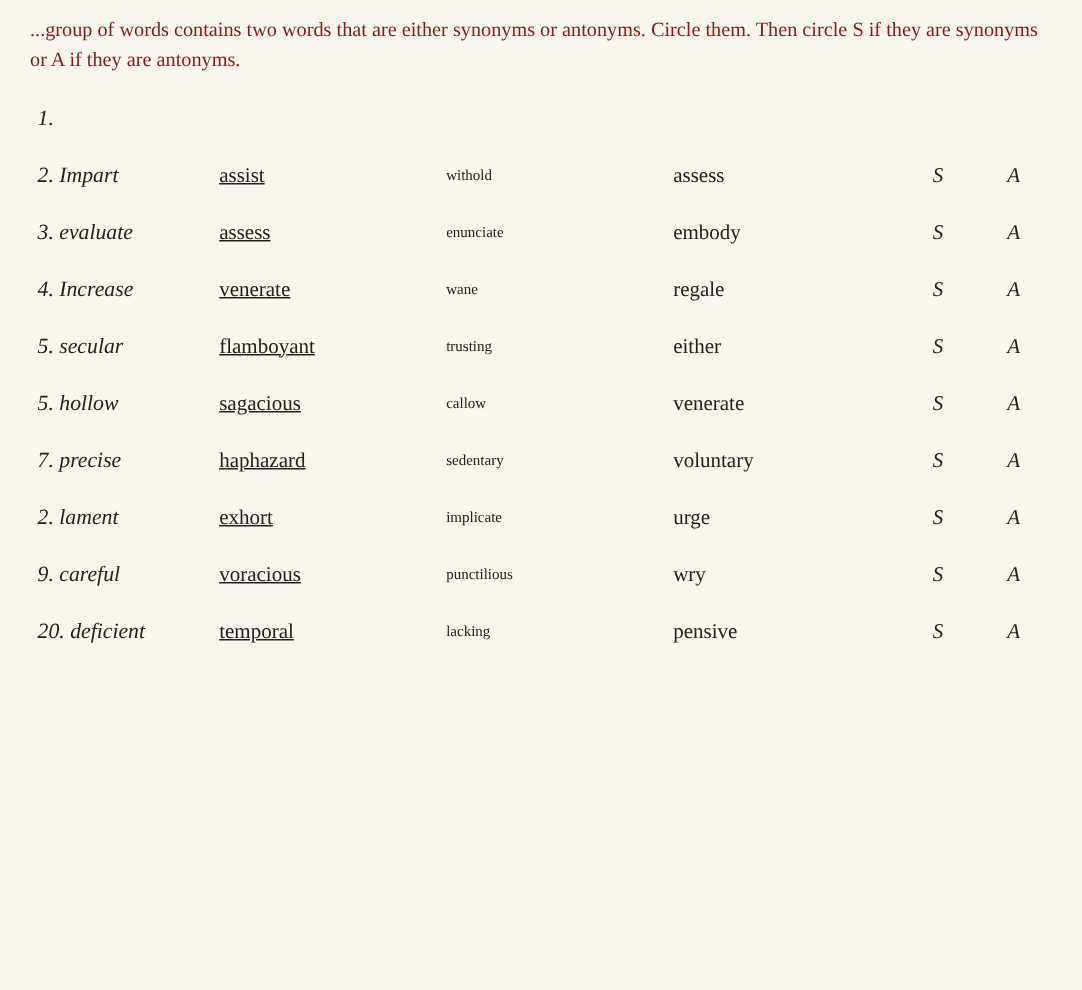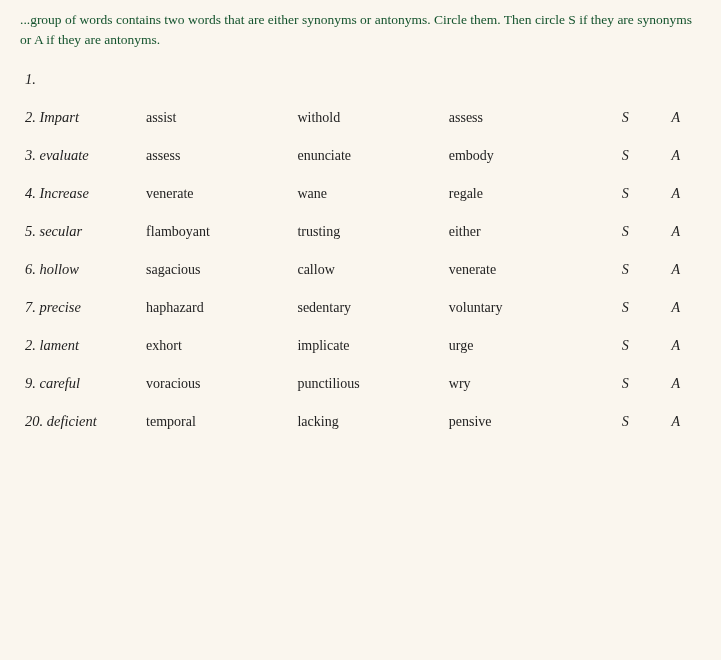--- a/index.html
+++ b/index.html
@@ -16,46 +16,47 @@
       background: #faf6ee;
       width: 721px;
       min-height: 660px;
       padding: 10px 20px 20px 20px;
       position: relative;
     }
     .instructions {
       font-size: 13.5px;
       line-height: 1.5;
       margin-bottom: 10px;
-      color: #14532d;
+      color: #7f1d1d;
     }
     .exercise-table {
       width: 100%;
       border-collapse: collapse;
     }
     .exercise-table tr {
       height: 38px;
       vertical-align: middle;
     }
     .col-num {
       width: 100px;
       font-style: italic;
       font-size: 14.5px;
       padding-left: 5px;
       vertical-align: middle;
     }
     .col-w1 {
       width: 120px;
       vertical-align: middle;
       font-size: 14px;
+      text-decoration: underline;
     }
     .col-w2 {
       width: 120px;
       vertical-align: middle;
-      font-size: 14px;
+      font-size: 10px;
     }
     .col-w3 {
       width: 120px;
       vertical-align: middle;
       font-size: 14px;
     }
     .col-s {
       width: 40px;
       text-align: center;
       vertical-align: middle;
@@ -112,21 +113,21 @@
       </tr>
         <tr>
         <td class="col-num">5. secular</td>
         <td class="col-w1">flamboyant</td>
         <td class="col-w2">trusting</td>
         <td class="col-w3">either</td>
         <td class="col-s">S</td>
         <td class="col-a">A</td>
       </tr>
         <tr>
-        <td class="col-num">6. hollow</td>
+        <td class="col-num">5. hollow</td>
         <td class="col-w1">sagacious</td>
         <td class="col-w2">callow</td>
         <td class="col-w3">venerate</td>
         <td class="col-s">S</td>
         <td class="col-a">A</td>
       </tr>
         <tr>
         <td class="col-num">7. precise</td>
         <td class="col-w1">haphazard</td>
         <td class="col-w2">sedentary</td>

